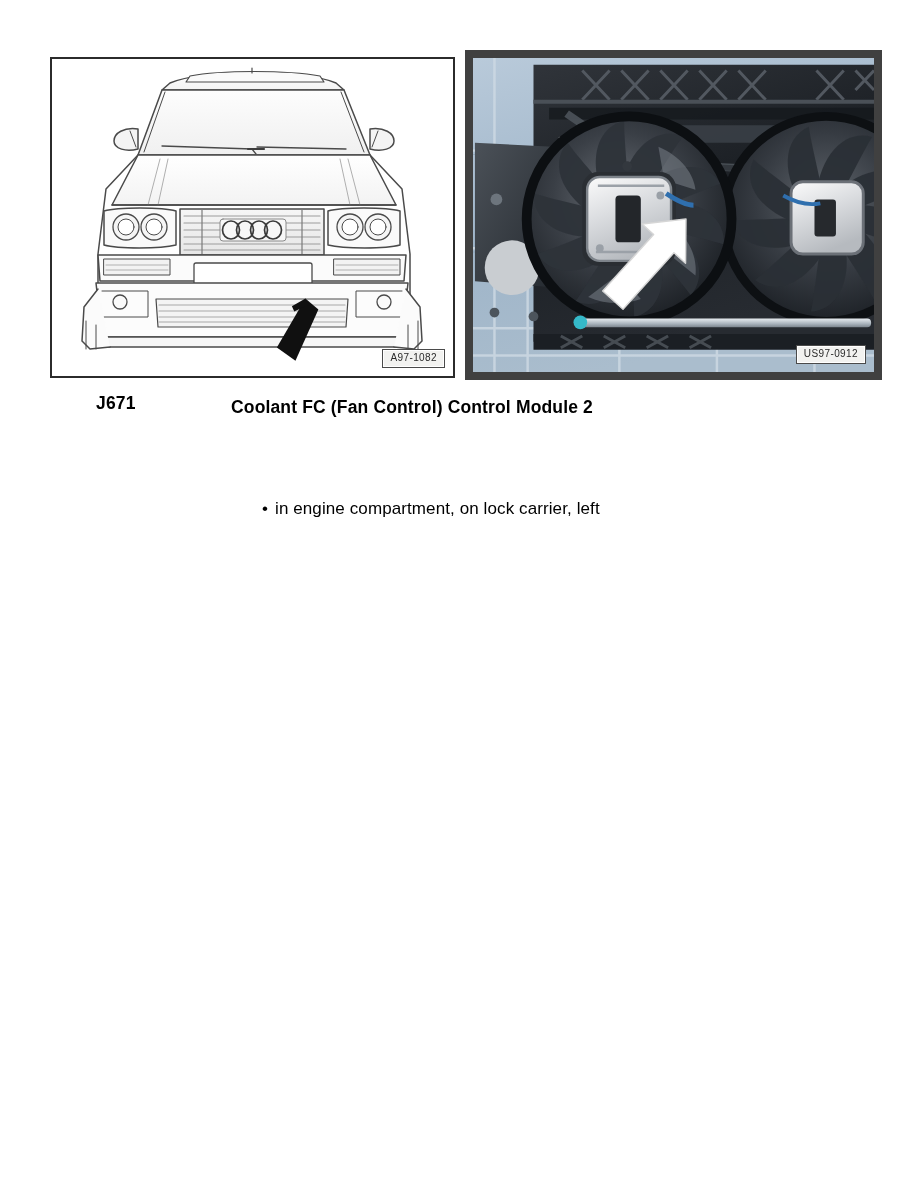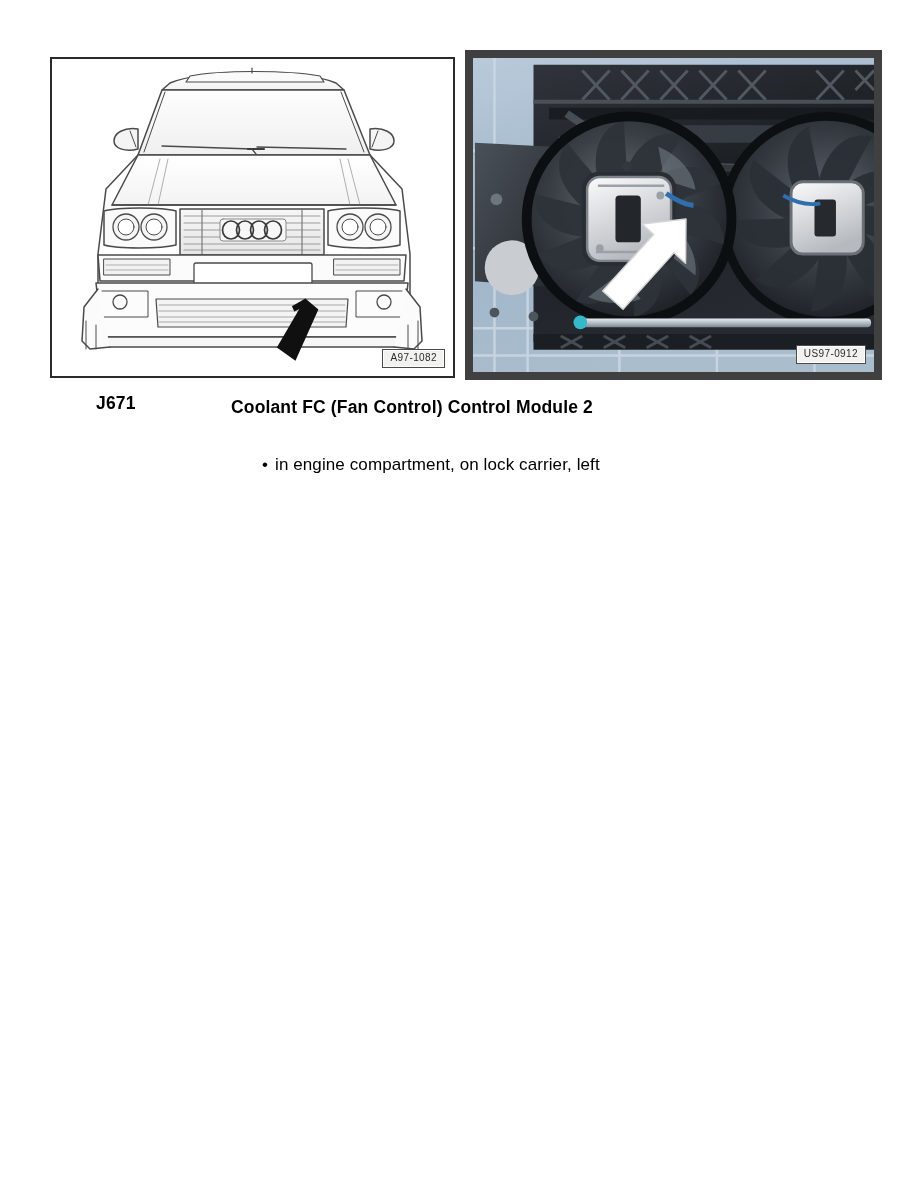--- a/index.html
+++ b/index.html
@@ -69,21 +69,21 @@
   #heading-title { position: absolute; left: 205px; top: 4px; margin-left: 26px; }
 
   
   #bullet-list {
     position: absolute;
     left: 262px; top: 453px;
     font-size: 17px;
     line-height: 24px;
     letter-spacing: 0.1px;
   }
-  .bullet-item { white-space: nowrap; }
+  .bullet-item { white-space: nowrap; margin-top: 44px; }
   .bullet-dot { display: inline-block; width: 13px; }
 </style>
 </head>
 <body>
 
 <div id="figure-row">
 
   <div class="panel" id="panel-line-art">
     <svg class="art-svg" viewBox="0 0 401 317" preserveAspectRatio="xMidYMid meet">
       <defs>

